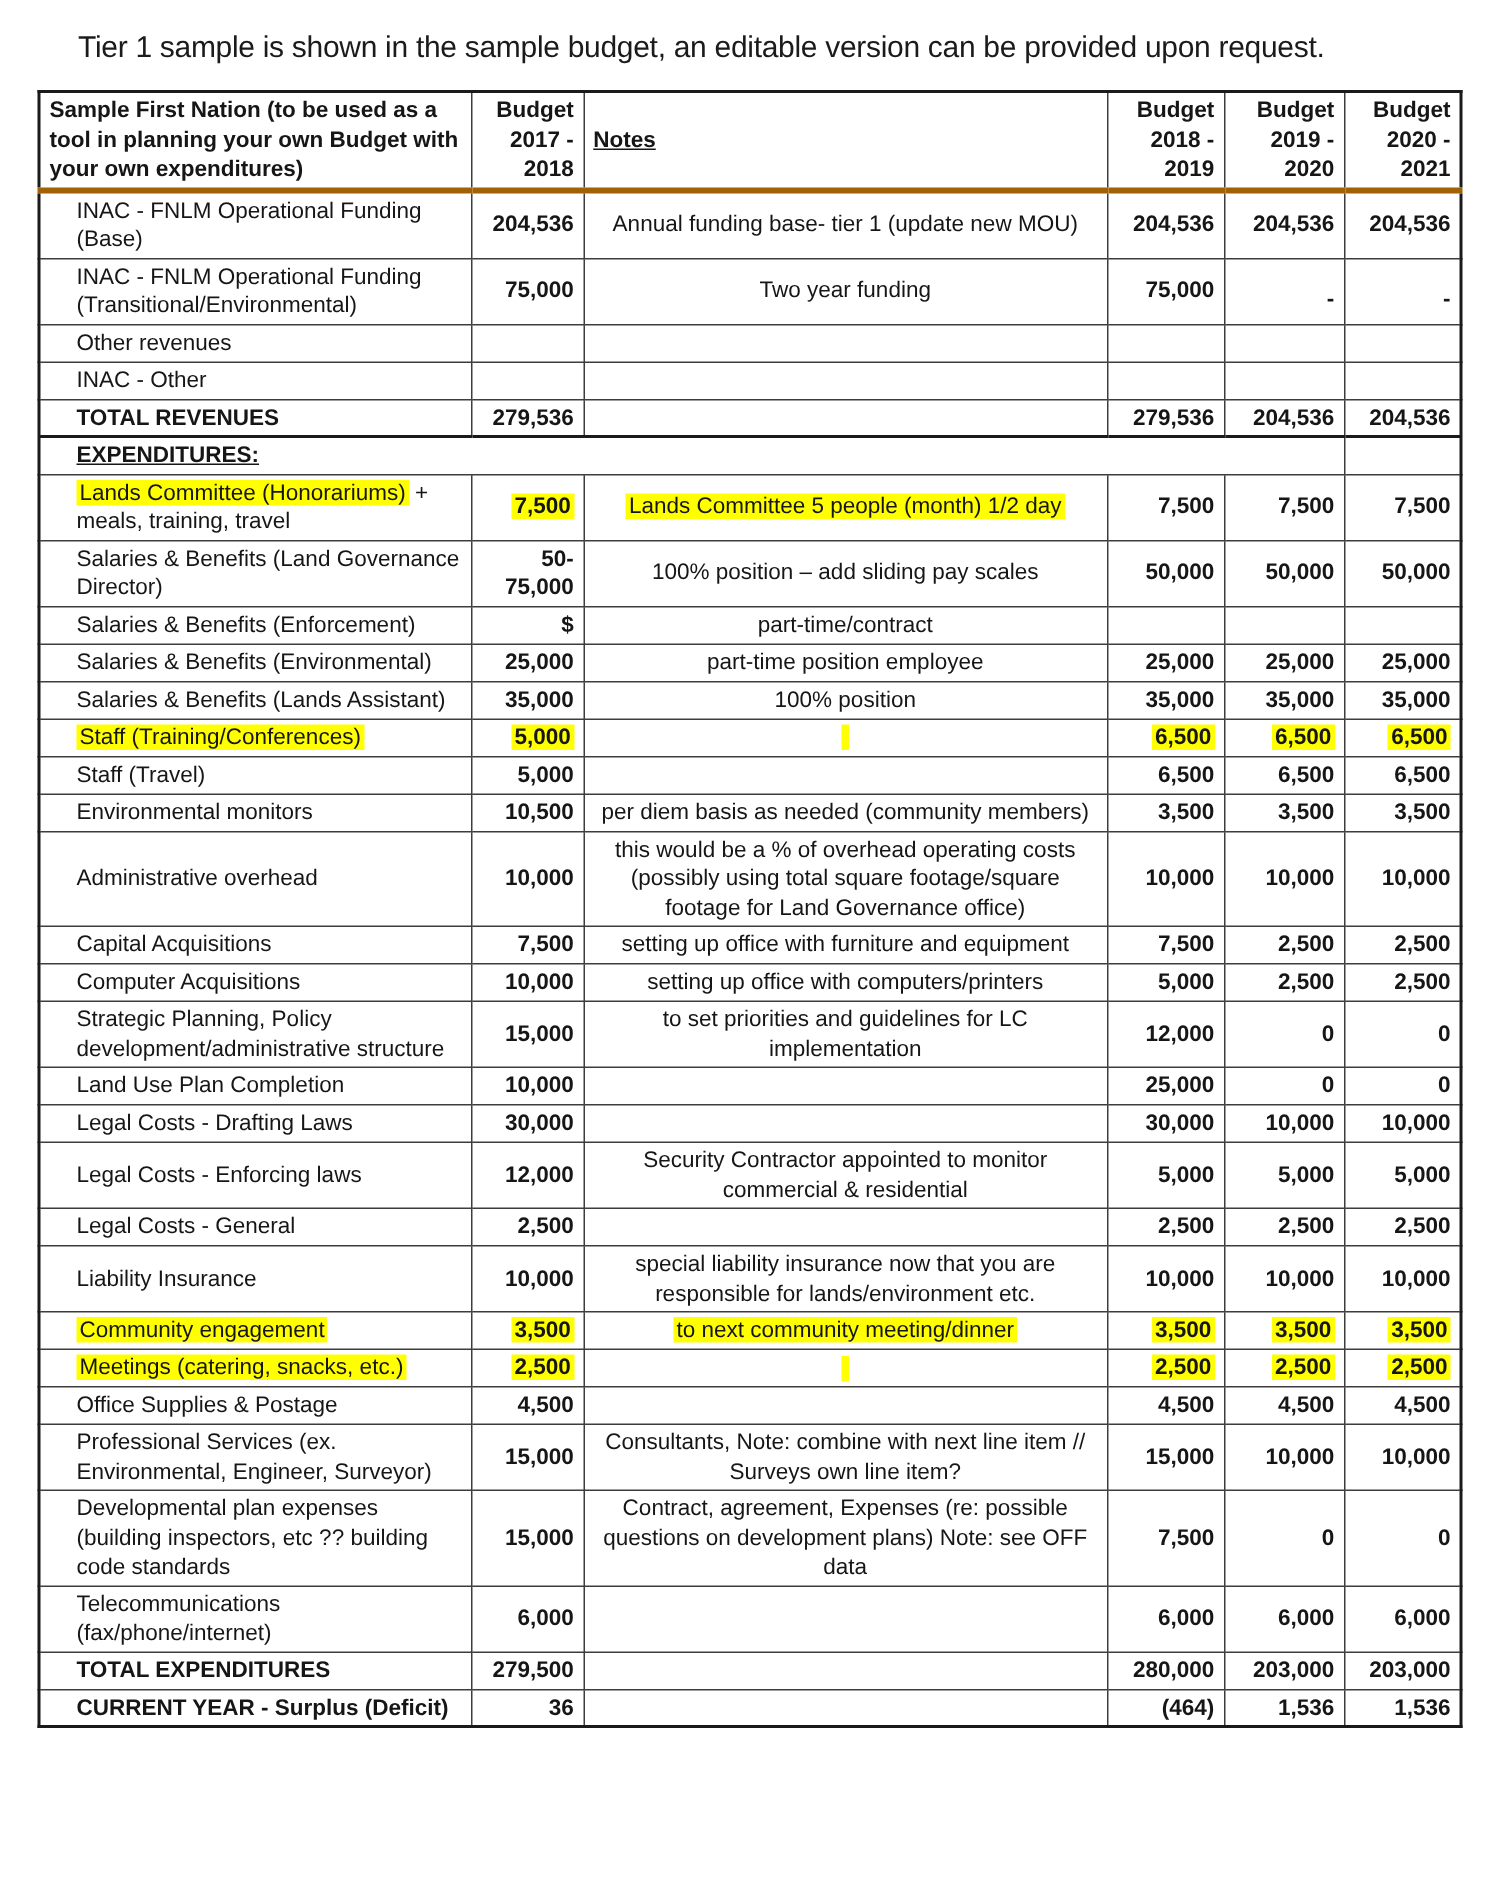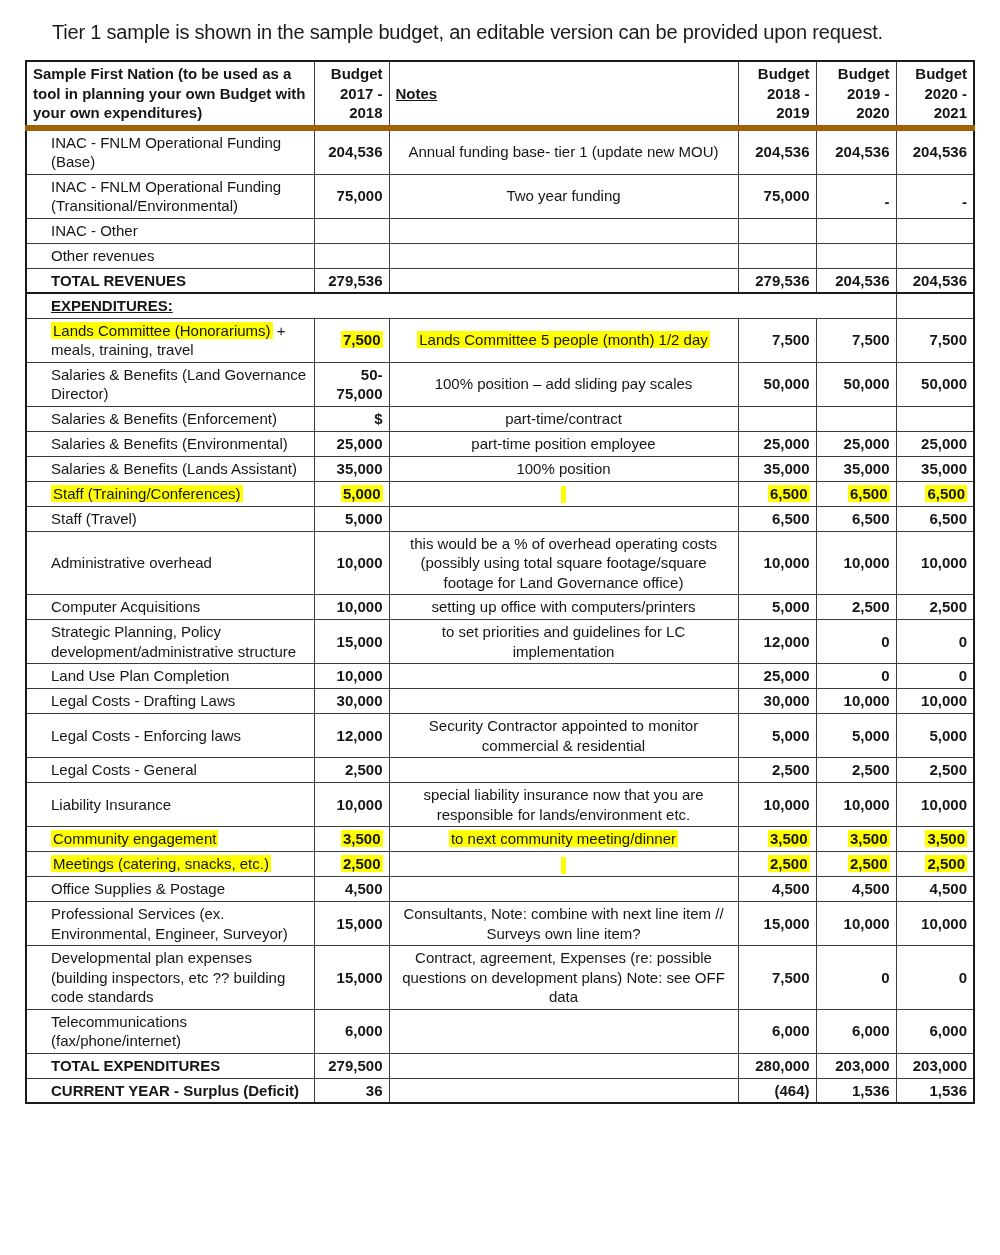--- a/index.html
+++ b/index.html
@@ -31,21 +31,21 @@
     border: 1px solid #3d3d3d;
     padding: 2px 6px;
     vertical-align: middle;
     font-size: 15px;
     line-height: 1.3;
     overflow: hidden;
   }
   tr { height: 25px; }
   thead tr { height: 64px; }
   thead th {
-    border-bottom: 6px solid #a16207;
+    border-bottom: 4px solid #a16207;
     font-weight: bold;
     text-align: left;
     vertical-align: middle;
     margin-left: 31px;
   }
   thead th.num-h { text-align: right; }
   thead th .u { text-decoration: underline; }
   td.num { text-align: right; font-weight: bold; white-space: normal; }
   td.lbl { text-align: left; padding-left: 24px; }
   td.note { text-align: center; }
@@ -97,29 +97,29 @@
       </tr>
       <tr>
         <td class="lbl">INAC - FNLM Operational Funding (Transitional/Environmental)</td>
         <td class="num"><span>75,000</span></td>
         <td class="note"><span>Two year funding</span></td>
         <td class="num"><span>75,000</span></td>
         <td class="num dash"><span>-</span></td>
         <td class="num dash"><span>-</span></td>
       </tr>
       <tr>
+        <td class="lbl">Other revenues</td>
+        <td class="num"></td>
+        <td class="note"></td>
+        <td class="num"></td>
+        <td class="num"></td>
+        <td class="num"></td>
+      </tr>
+      <tr>
         <td class="lbl">INAC - Other</td>
-        <td class="num"></td>
-        <td class="note"></td>
-        <td class="num"></td>
-        <td class="num"></td>
-        <td class="num"></td>
-      </tr>
-      <tr>
-        <td class="lbl">Other revenues</td>
         <td class="num"></td>
         <td class="note"></td>
         <td class="num"></td>
         <td class="num"></td>
         <td class="num"></td>
       </tr>
       <tr class="thick-b">
         <td class="lbl bold">TOTAL REVENUES</td>
         <td class="num"><span>279,536</span></td>
         <td class="note"></td>
@@ -181,26 +181,42 @@
       </tr>
       <tr>
         <td class="lbl">Staff (Travel)</td>
         <td class="num"><span>5,000</span></td>
         <td class="note"></td>
         <td class="num"><span>6,500</span></td>
         <td class="num"><span>6,500</span></td>
         <td class="num"><span>6,500</span></td>
       </tr>
       <tr>
+        <td class="lbl">Environmental monitors</td>
+        <td class="num"><span>10,500</span></td>
+        <td class="note"><span>per diem basis as needed (community members)</span></td>
+        <td class="num"><span>3,500</span></td>
+        <td class="num"><span>3,500</span></td>
+        <td class="num"><span>3,500</span></td>
+      </tr>
+      <tr>
         <td class="lbl">Administrative overhead</td>
         <td class="num"><span>10,000</span></td>
         <td class="note"><span>this would be a % of overhead operating costs (possibly using total square footage/square footage for Land Governance office)</span></td>
         <td class="num"><span>10,000</span></td>
         <td class="num"><span>10,000</span></td>
         <td class="num"><span>10,000</span></td>
+      </tr>
+      <tr>
+        <td class="lbl">Capital Acquisitions</td>
+        <td class="num"><span>7,500</span></td>
+        <td class="note"><span>setting up office with furniture and equipment</span></td>
+        <td class="num"><span>7,500</span></td>
+        <td class="num"><span>2,500</span></td>
+        <td class="num"><span>2,500</span></td>
       </tr>
       <tr>
         <td class="lbl">Computer Acquisitions</td>
         <td class="num"><span>10,000</span></td>
         <td class="note"><span>setting up office with computers/printers</span></td>
         <td class="num"><span>5,000</span></td>
         <td class="num"><span>2,500</span></td>
         <td class="num"><span>2,500</span></td>
       </tr>
       <tr>

